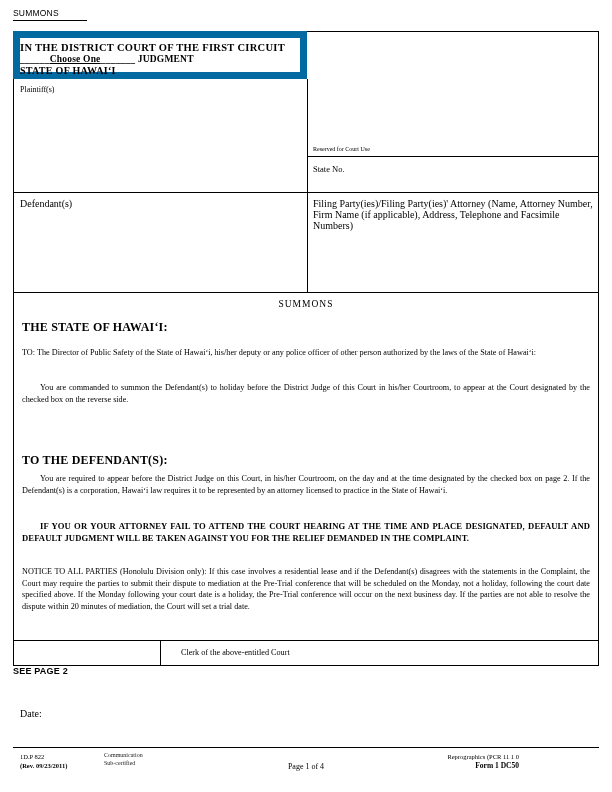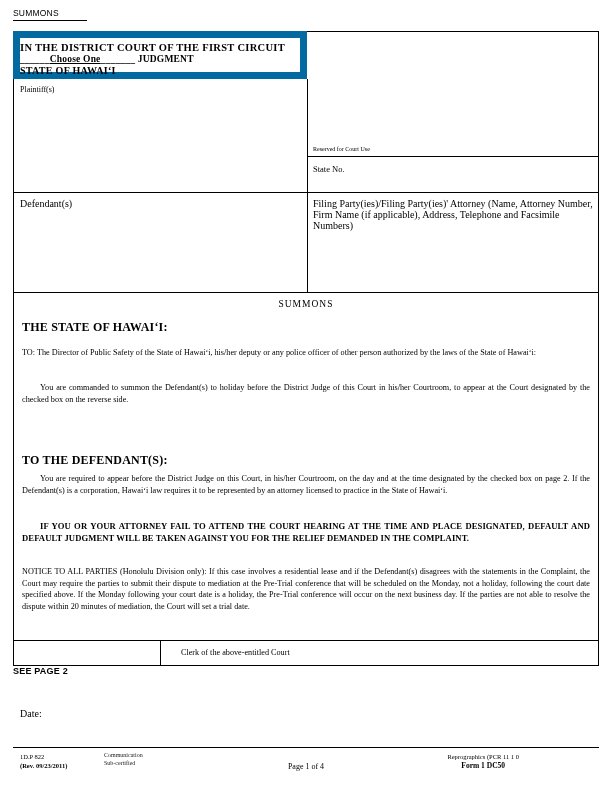--- a/index.html
+++ b/index.html
@@ -275,21 +275,21 @@
     font-size: 8px;
   }
   .footer-right {
     position: absolute;
     right: 13px;
     top: 752px;
     text-align: right;
     font-size: 6.5px;
     line-height: 9px;
   }
-  .footer-right .ln2 { font-weight: bold; font-size: 7.5px; text-align: center;}
+  .footer-right .ln2 { font-weight: bold; font-size: 7.5px;}
 </style>
 </head>
 <body>
 
 <div class="page">
 
   <div class="summons-tab">SUMMONS</div>
   <div class="summons-tab-rule"></div>
 
   <div class="caption-box"></div>

